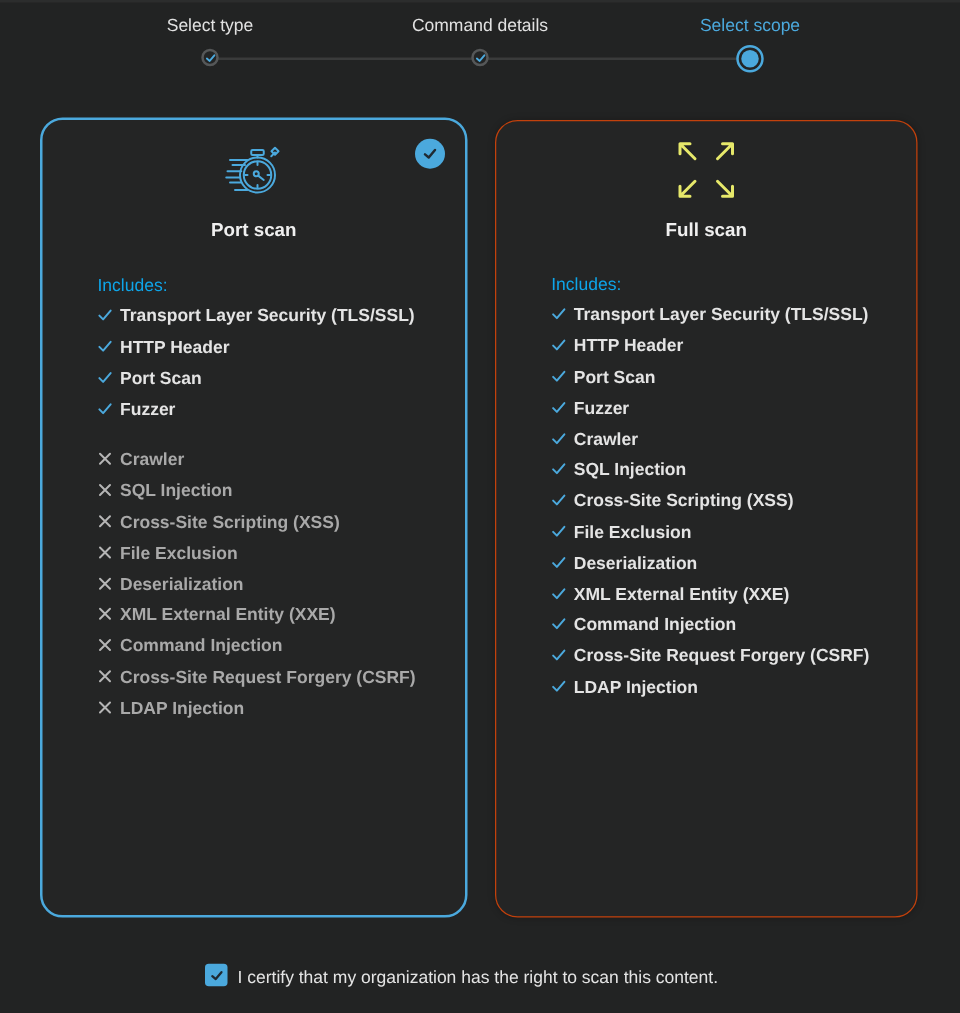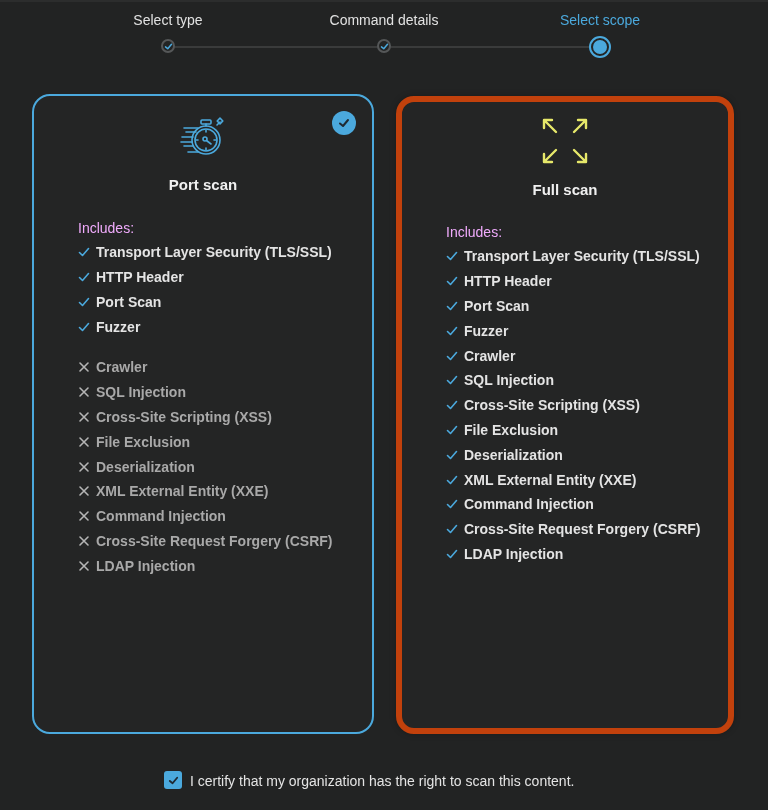--- a/index.html
+++ b/index.html
@@ -15,27 +15,27 @@
   .step-label { position:absolute; top:12px; font-size:14px; color:#e2e2e2; white-space:nowrap; transform:translateX(-50%); }
   .step-label.active { color:#4ba9dd; }
   .step-line { position:absolute; top:46px; height:2px; background:#3a3b3b; }
   .step-dot { position:absolute; top:39px; width:14px; height:14px; border-radius:50%; border:2px solid #555758; background:#232424; transform:translateX(-50%); display:flex; align-items:center; justify-content:center; box-sizing:border-box; }
   .step-dot svg { width:9px; height:9px; }
   .step-dot.current { top:36px; width:22px; height:22px; border:2px solid #4ba9dd; background:#232424; }
   .step-dot.current .inner { width:14px; height:14px; border-radius:50%; background:#4ba9dd; }
 
   .card { position:absolute; top:94px; width:342px; height:640px; border-radius:18px; box-sizing:border-box; background:#242525; }
   .card.quick { left:32px; border:2px solid #4ba9dd; }
-  .card.full { left:396px; top:96px; width:338px; height:638px; border:6px solid #c2410c; box-shadow: 0 0 6px rgba(0,0,0,0.25); }
+  .card.full { left:396px; top:96px; width:338px; height:638px; border:1px solid #c2410c; box-shadow: 0 0 6px rgba(0,0,0,0.25); }
   .card-icon { position:absolute; left:50%; transform:translateX(-50%); top:14px; width:54px; height:54px; }
   .card-check { position:absolute; right:16px; top:15px; width:24px; height:24px; border-radius:50%; background:#4ba9dd; display:flex; align-items:center; justify-content:center; }
   .card-title { position:absolute; top:80px; left:0; right:0; text-align:center; font-weight:bold; font-size:15px; color:#f0f0f0; }
   .section { position:absolute; left:44px; }
   .full .section { left:44px; }
-  .section-h { font-size:14px; color:#f0abfc; height:24px; line-height:24px; }
+  .section-h { font-size:14px; color:#0ea5e9; height:24px; line-height:24px; }
   .section-h.muted { color:#a9a9a9; }
   .item { display:flex; align-items:center; height:24.8px; font-size:14px; color:#e4e4e4; white-space:nowrap;font-weight:bold; }
   .item.excluded { color:#a9a9a9; }
   .item .mark { width:18px; display:inline-flex; align-items:center; justify-content:flex-start; margin-right:0px; }
   .item .mark svg { width:12px; height:12px; }
 
   .certify { position:absolute; top:771px; left:164px; display:flex; align-items:flex-end; }
   .certify .box { width:18px; height:18px; border-radius:3px; background:#4ba9dd; display:flex; align-items:center; justify-content:center; margin-right:8px; }
   .certify .box svg { width:11px; height:11px; }
   .certify .text { font-size:14px; color:#e4e4e4; }

